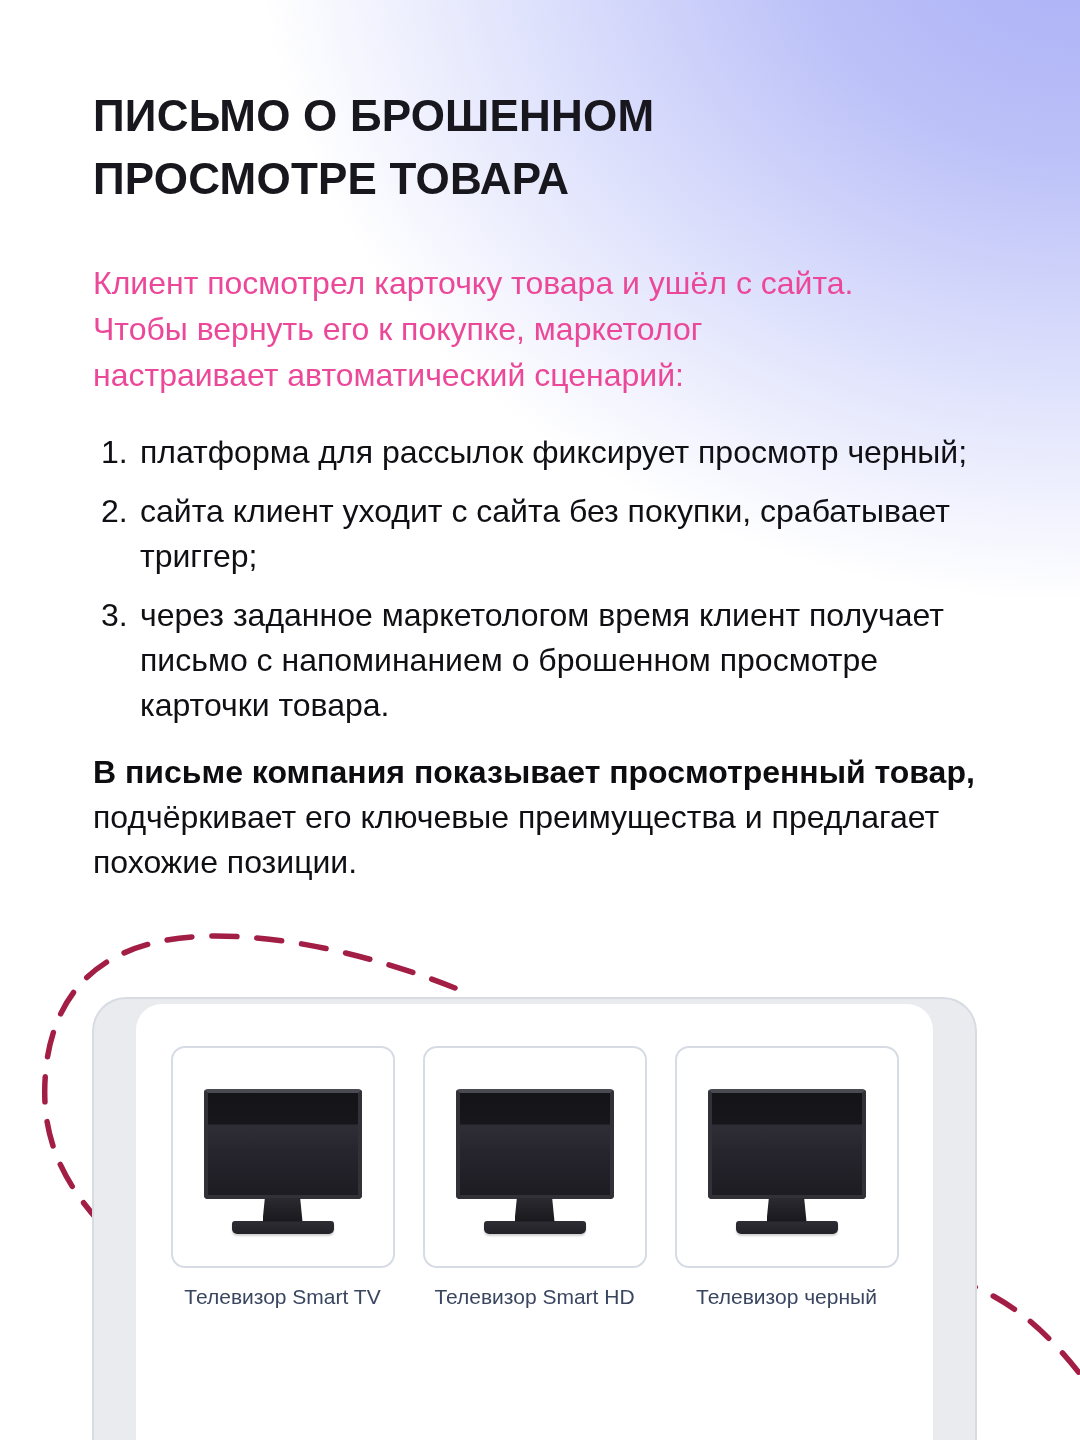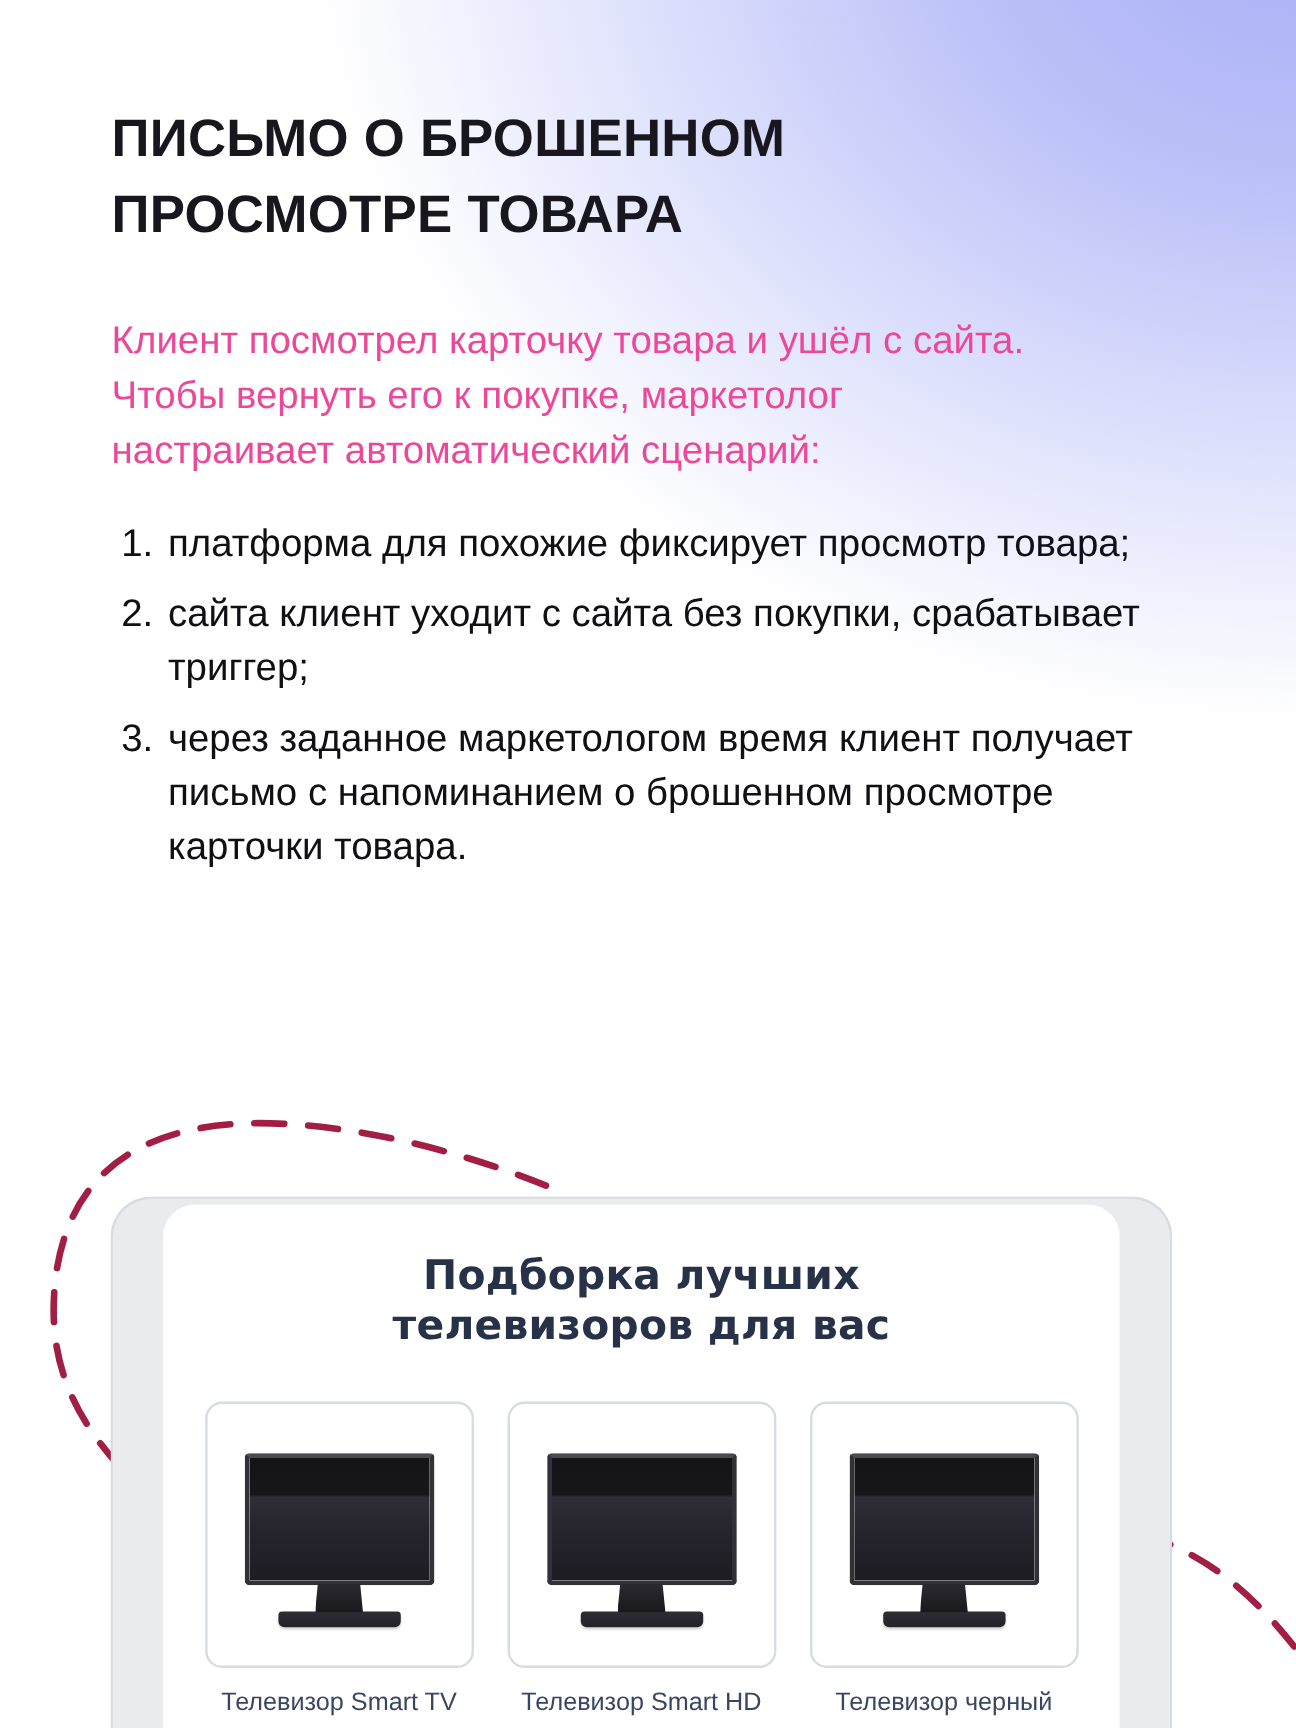--- a/index.html
+++ b/index.html
@@ -106,34 +106,37 @@
   </svg>
 
   <h1 class="page-title">ПИСЬМО О БРОШЕННОМ
 ПРОСМОТРЕ ТОВАРА</h1>
 
   <p class="intro">Клиент посмотрел карточку товара и ушёл с сайта.
 Чтобы вернуть его к покупке, маркетолог
 настраивает автоматический сценарий:</p>
 
   <ol class="steps">
-    <li>платформа для похожие фиксирует просмотр товара;</li>
+    <li>платформа для рассылок фиксирует просмотр черный;</li>
     <li>сайта клиент уходит с сайта без покупки, срабатывает
 триггер;</li>
     <li>через заданное маркетологом время клиент получает
 письмо с напоминанием о брошенном просмотре
 карточки товара.</li>
   </ol>
 
+  <p class="outro">
+    <strong>В письме компания показывает просмотренный товар,</strong>
+    <span>подчёркивает его ключевые преимущества и предлагает
+похожие позиции.</span>
+  </p>
 
   <div class="mockup">
     <div class="mockup-inner">
 
-      <h2 class="mockup-heading">Подборка лучших
-телевизоров для вас</h2>
 
       <div class="products">
 
         <div class="product-col">
           <div class="product-card">
             <div class="tv">
               <div class="tv-screen"></div>
               <div class="tv-neck"></div>
               <div class="tv-base"></div>
             </div>

